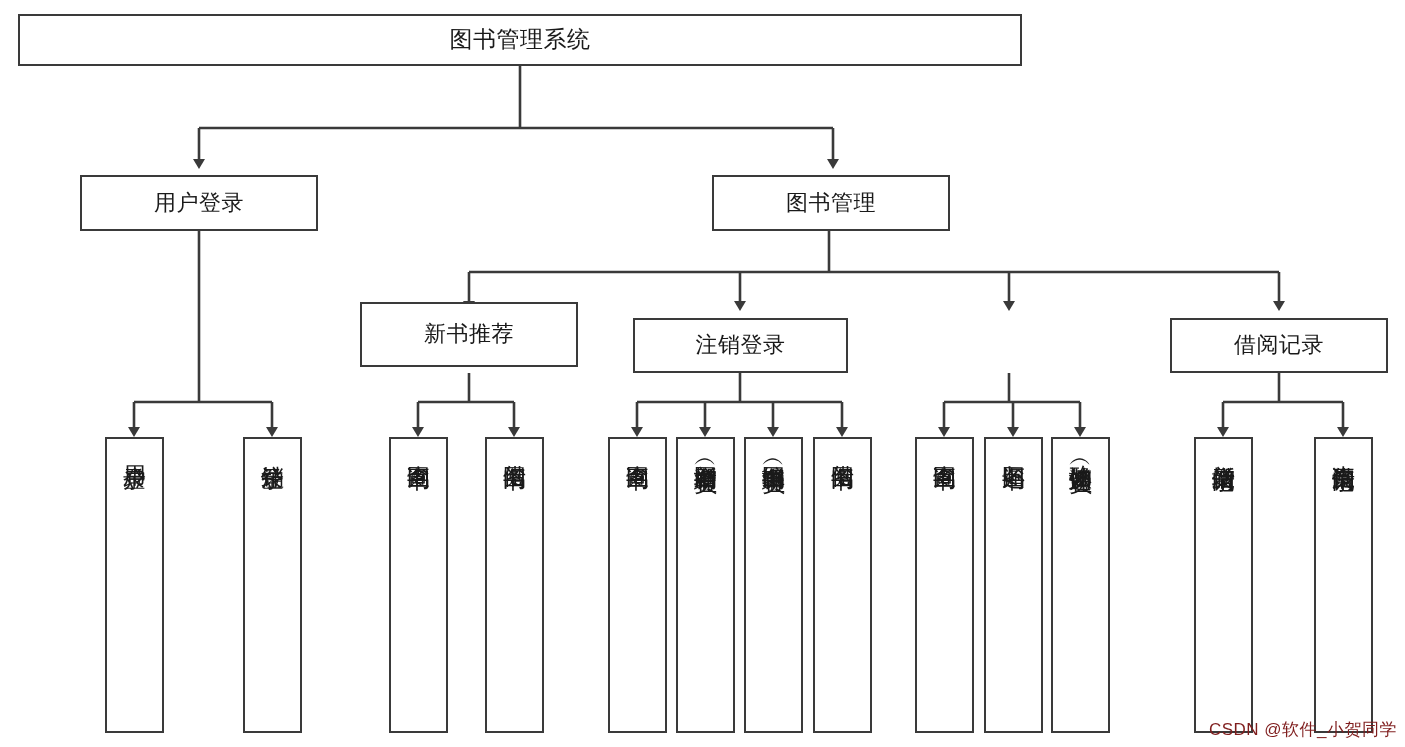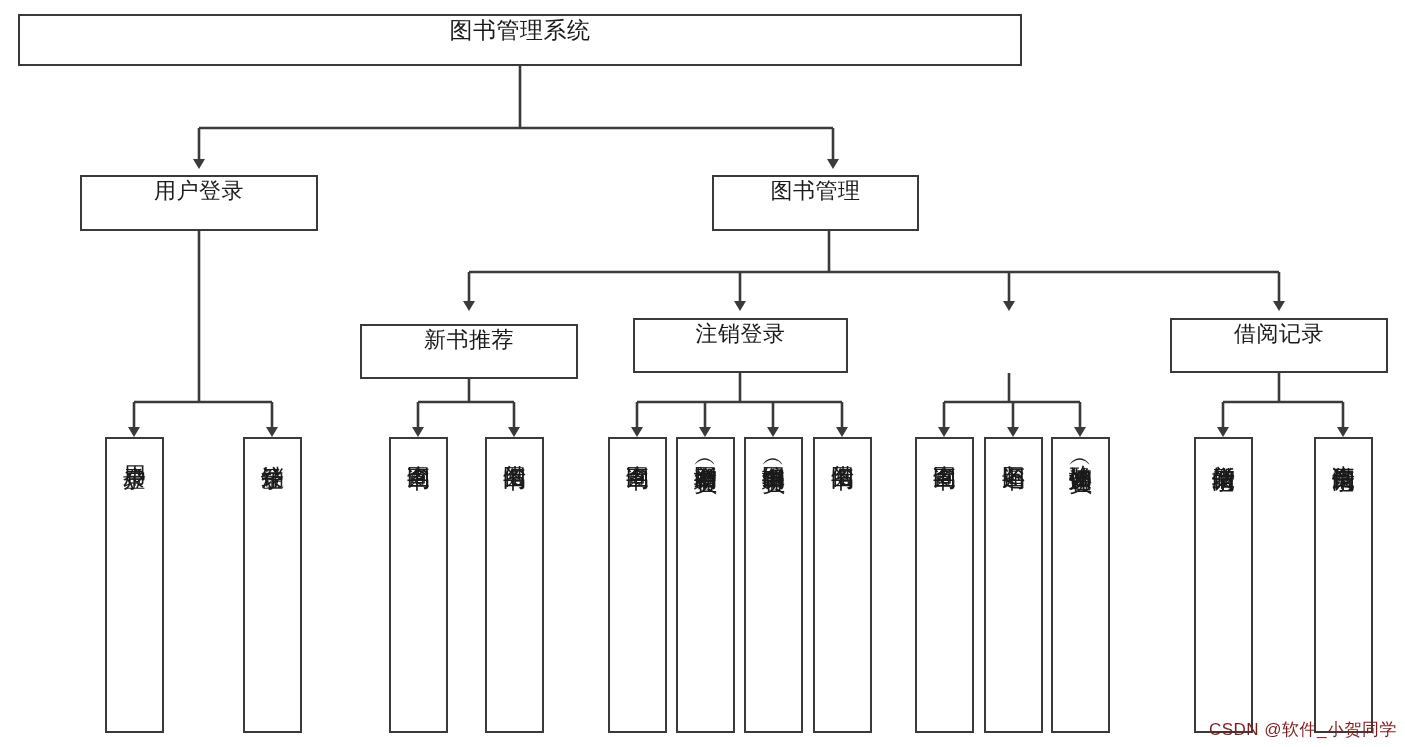--- a/index.html
+++ b/index.html
@@ -24,21 +24,21 @@
     width: 1405px;
     height: 747px;
     pointer-events: none;
   }
   .node {
     position: absolute;
     box-sizing: border-box;
     background: #ffffff;
     border: 2px solid #3a3a3a;
     display: flex;
-    align-items: flex-start;
+    align-items: center;
     justify-content: center;
     color: #1a1a1a;
     z-index: 2;
   }
   .node .label {
     display: block;
     text-align: center;
     line-height: 1.28;
     letter-spacing: 0.5px;
   }
@@ -127,25 +127,25 @@
     </g>
   </svg>
 
   <div class="node horiz root" style="left:18px; top:14px; width:1004px; height:52px;">
     <span class="label">图书管理系统</span>
   </div>
 
   <div class="node horiz" style="left:80px; top:175px; width:238px; height:56px;">
     <span class="label">用户登录</span>
   </div>
-  <div class="node horiz" style="left:712px; top:175px; width:207px; height:56px;">
+  <div class="node horiz" style="left:712px; top:175px; width:238px; height:56px;">
     <span class="label">图书管理</span>
   </div>
 
-  <div class="node horiz" style="left:360px; top:324px; width:218px; height:55px;">
+  <div class="node horiz" style="left:360px; top:302px; width:218px; height:65px;">
     <span class="label">新书推荐</span>
   </div>
   <div class="node horiz" style="left:633px; top:318px; width:215px; height:55px;">
     <span class="label">注销登录</span>
   </div>
   <div class="node horiz" style="left:1170px; top:318px; width:218px; height:55px;">
     <span class="label">借阅记录</span>
   </div>
 
   <div class="node vert" style="left:105px; top:437px; width:59px; height:296px;">

